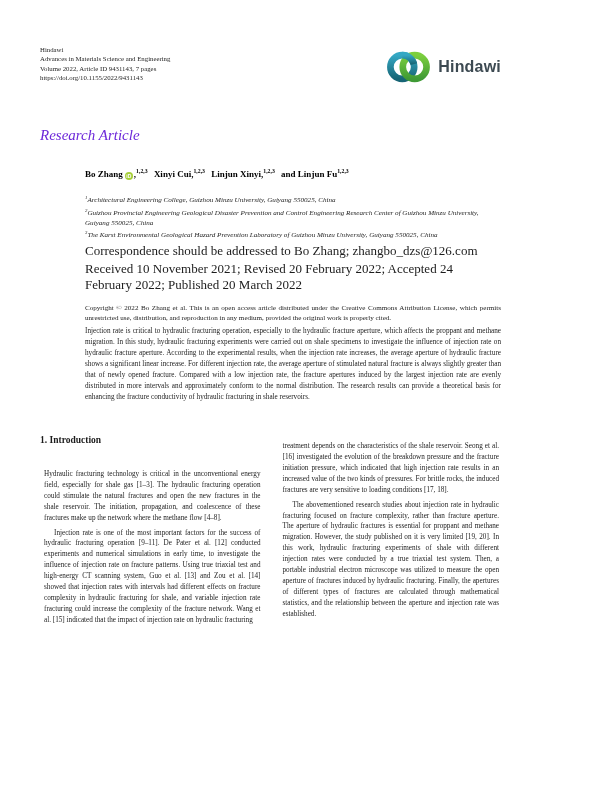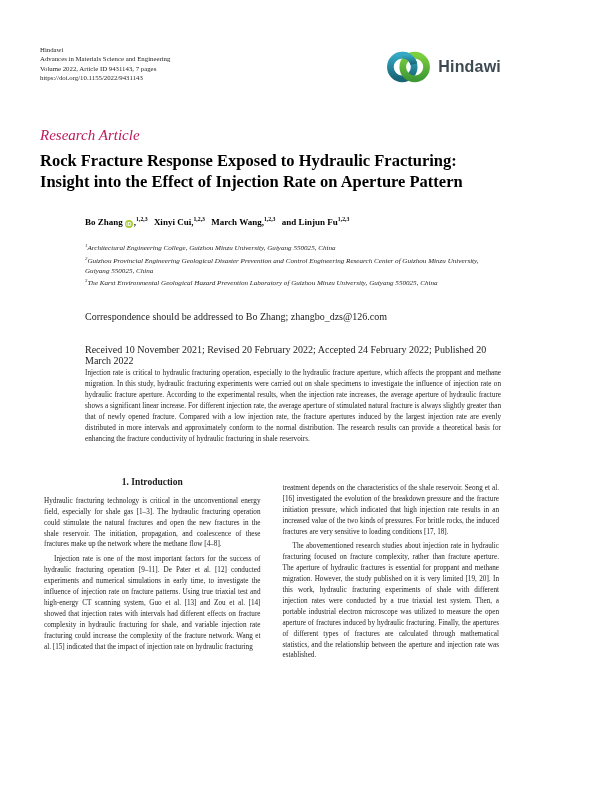--- a/index.html
+++ b/index.html
@@ -9,42 +9,42 @@
     overflow:hidden; box-sizing:border-box; padding:45px 40px 0 40px;
   }
   
   .header-row { display:flex; justify-content:space-between; align-items:flex-start; }
   .pub-block { font-size:6.8px; line-height:9.4px; color:#1f1f1f; }
   .pub-block .doi { color:#1f1f1f; text-decoration:none; }
   .brand { display:flex; align-items:center; gap:7px; margin-top:2px; margin-right:2px; }
   .brand-name { font-family:"Liberation Sans","DejaVu Sans",sans-serif; font-size:16px;
     font-weight:600; color:#3d4a52; letter-spacing:.2px; }
   
-  .article-type { font-style:italic; font-size:15px; margin-top:40px; color:#be185d; }
+  .article-type { font-style:italic; font-size:15px; margin-top:40px; color:#6d28d9; }
   .title { font-weight:bold; font-size:16.5px; line-height:20.5px; margin-top:7px; color:#000; }
   .byline-wrap { margin-left:45px; margin-right:2px; }
   .authors { font-size:9px; font-weight:bold; margin-top:24px; color:#000; }
   .authors sup { font-size:5.8px; font-weight:bold; }
   .author { margin-right:4px; }
   .orcid {
     display:inline-block; width:8px; height:8px; border-radius:50%;
     background:#a6ce39; color:#fff; font-family:"Liberation Sans",sans-serif;
     font-size:5px; line-height:8px; text-align:center; vertical-align:-1px; margin:0 1px 0 2px;
     font-weight:bold;
   }
   .affils { margin-top:13px; font-size:7.1px; line-height:10.2px; font-style:italic; }
   .affil sup { font-size:4.8px; font-style:italic; }
-  .meta-line { font-size:10px; margin-top:22px; }
+  .meta-line { font-size:13px; margin-top:2px; }
   .meta-line:first-of-type { margin-top:14px; }
   .copyright { font-size:7.1px; line-height:10.6px; margin-top:10px; text-align:justify; }
   .abstract { font-size:7.2px; line-height:11px; margin-top:2px; text-align:justify; }
   
   .columns { display:flex; gap:14px; margin-top:32px; }
   .col { flex:1; font-size:7.2px; line-height:10.9px; text-align:justify; }
-  .section-heading { font-size:9.5px; font-weight:bold; margin:0 0 8px 0; text-align:center; }
+  .section-heading { font-size:9.5px; font-weight:bold; margin:0 0 23px 0; text-align:left; }
   .col p { margin:4px; }
   .col p.indent { text-indent:10px; }
   sup { vertical-align:super; }
 </style>
 </head>
 <body>
 
 <div class="page">
 
   <div class="header-row">
@@ -69,41 +69,38 @@
         <circle cx="18" cy="21" r="12.5" fill="none" stroke="url(#gL)" stroke-width="7"></circle>
         <circle cx="31" cy="21" r="12.5" fill="none" stroke="url(#gR)" stroke-width="7"></circle>
         <path d="M 18 8.5 A 12.5 12.5 0 0 1 30.2 18" fill="none" stroke="url(#gL)" stroke-width="7" stroke-linecap="butt"></path>
       </svg>
       <span class="brand-name">Hindawi</span>
     </div>
   </div>
 
   <div class="article-type">Research Article</div>
 
-  <div class="title">
-    <div>Rock Fracture Response Exposed to Hydraulic Fracturing:</div>
-    <div>Insight into the Effect of Injection Rate on Aperture Pattern</div>
-  </div>
 
   <div class="byline-wrap">
     <div class="authors">
       <span class="author"><span>Bo Zhang</span><span class="orcid">iD</span><span>,</span><sup>1,2,3</sup></span>
       <span class="author"><span>Xinyi Cui,</span><sup>1,2,3</sup></span>
-      <span class="author"><span>March Wang,</span><sup>1,2,3</sup></span>
+      <span class="author"><span>Linjun Xinyi,</span><sup>1,2,3</sup></span>
       <span class="author"><span>and Linjun Fu</span><sup>1,2,3</sup></span>
     </div>
 
     <div class="affils">
       <div class="affil"><sup>1</sup><span>Architectural Engineering College, Guizhou Minzu University, Guiyang 550025, China</span></div>
       <div class="affil"><sup>2</sup><span>Guizhou Provincial Engineering Geological Disaster Prevention and Control Engineering Research Center of Guizhou Minzu University, Guiyang 550025, China</span></div>
       <div class="affil"><sup>3</sup><span>The Karst Environmental Geological Hazard Prevention Laboratory of Guizhou Minzu University, Guiyang 550025, China</span></div>
     </div>
 
     <div class="meta-line">Correspondence should be addressed to Bo Zhang; zhangbo_dzs@126.com</div>
     <div class="meta-line">Received 10 November 2021; Revised 20 February 2022; Accepted 24 February 2022; Published 20 March 2022</div>
+    <div class="copyright">Copyright © 2022 Bo Zhang et al. This is an open access article distributed under the Creative Commons Attribution License, which permits unrestricted use, distribution, and reproduction in any medium, provided the original work is properly cited.</div>
     <div class="abstract">Injection rate is critical to hydraulic fracturing operation, especially to the hydraulic fracture aperture, which affects the proppant and methane migration. In this study, hydraulic fracturing experiments were carried out on shale specimens to investigate the influence of injection rate on hydraulic fracture aperture. According to the experimental results, when the injection rate increases, the average aperture of hydraulic fracture shows a significant linear increase. For different injection rate, the average aperture of stimulated natural fracture is always slightly greater than that of newly opened fracture. Compared with a low injection rate, the fracture apertures induced by the largest injection rate are evenly distributed in more intervals and approximately conform to the normal distribution. The research results can provide a theoretical basis for enhancing the fracture conductivity of hydraulic fracturing in shale reservoirs.</div>
   </div>
 
   <div class="columns">
     <div class="col">
       <h2 class="section-heading">1. Introduction</h2>
       <p>Hydraulic fracturing technology is critical in the unconventional energy field, especially for shale gas [1–3]. The hydraulic fracturing operation could stimulate the natural fractures and open the new fractures in the shale reservoir. The initiation, propagation, and coalescence of these fractures make up the network where the methane flow [4–8].</p>
       <p class="indent">Injection rate is one of the most important factors for the success of hydraulic fracturing operation [9–11]. De Pater et al. [12] conducted experiments and numerical simulations in early time, to investigate the influence of injection rate on fracture patterns. Using true triaxial test and high-energy CT scanning system, Guo et al. [13] and Zou et al. [14] showed that injection rates with intervals had different effects on fracture complexity in hydraulic fracturing for shale, and variable injection rate fracturing could increase the complexity of the fracture network. Wang et al. [15] indicated that the impact of injection rate on hydraulic fracturing</p>
     </div>
     <div class="col" style="padding-top:2px;">

